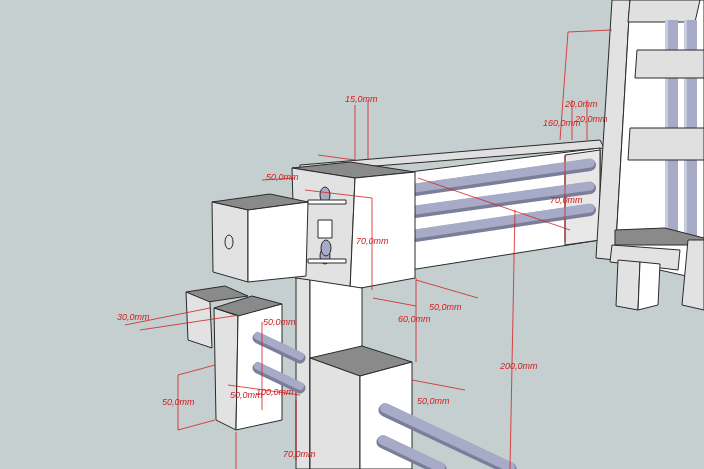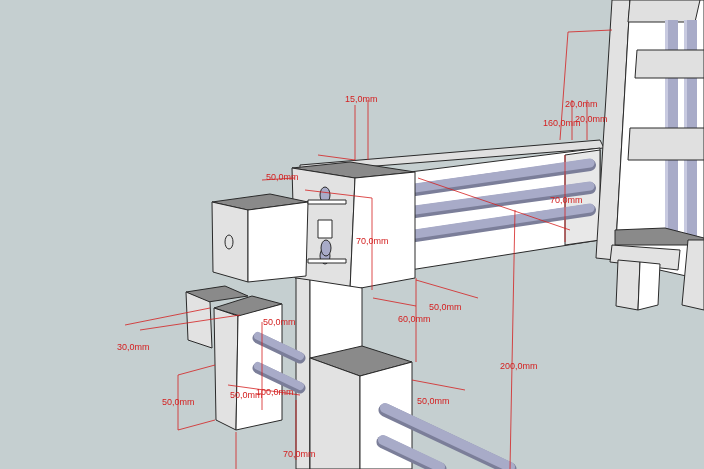--- a/index.html
+++ b/index.html
@@ -1,17 +1,17 @@
 <!DOCTYPE html>
 <html><head>
 <meta charset="utf-8">
 <style>
   html, body { margin: 0; padding: 0; }
   body { width: 704px; height: 469px; overflow: hidden; background: #c5cfd0; font-family: "Liberation Sans", sans-serif; }
-  #viewport { position: relative; width: 704px; height: 469px; background: #c5cfd0; }
+  #viewport { position: relative; width: 704px; height: 469px; background: #c5cfd0; font-style: italic; }
   svg { position: absolute; left: 0; top: 0; }
   .dim-label { position: absolute; font-size: 9px; color: #d42020; white-space: nowrap; line-height: 10px; }
 </style>
 </head>
 <body>
 
 <div id="viewport">
   <svg width="704" height="469" viewBox="0 0 704 469">
     <g stroke="#2a2a2a" stroke-width="1" stroke-linejoin="round">
 
@@ -119,21 +119,21 @@
 
   <div class="dim-label" style="left:345px;top:94px;">15,0mm</div>
   <div class="dim-label" style="left:565px;top:99px;">20,0mm</div>
   <div class="dim-label" style="left:543px;top:118px;">160,0mm</div>
   <div class="dim-label" style="left:575px;top:114px;">20,0mm</div>
   <div class="dim-label" style="left:266px;top:172px;">50,0mm</div>
   <div class="dim-label" style="left:550px;top:195px;">70,0mm</div>
   <div class="dim-label" style="left:356px;top:236px;">70,0mm</div>
   <div class="dim-label" style="left:429px;top:302px;">50,0mm</div>
   <div class="dim-label" style="left:398px;top:314px;">60,0mm</div>
-  <div class="dim-label" style="left:117px;top:342px;">30,0mm</div>
+  <div class="dim-label" style="left:117px;top:312px;">30,0mm</div>
   <div class="dim-label" style="left:263px;top:317px;">50,0mm</div>
   <div class="dim-label" style="left:500px;top:361px;">200,0mm</div>
   <div class="dim-label" style="left:162px;top:397px;">50,0mm</div>
   <div class="dim-label" style="left:256px;top:387px;">100,0mm</div>
   <div class="dim-label" style="left:230px;top:390px;">50,0mm</div>
   <div class="dim-label" style="left:417px;top:396px;">50,0mm</div>
   <div class="dim-label" style="left:283px;top:449px;">70,0mm</div>
 </div>
 
 </body></html>

